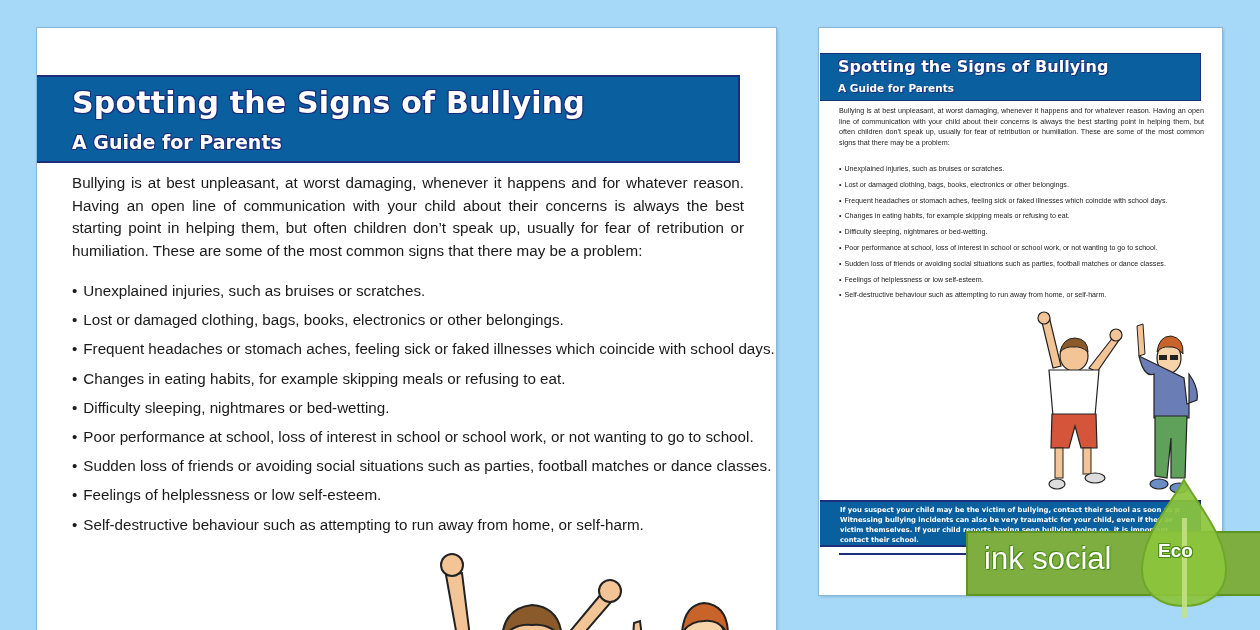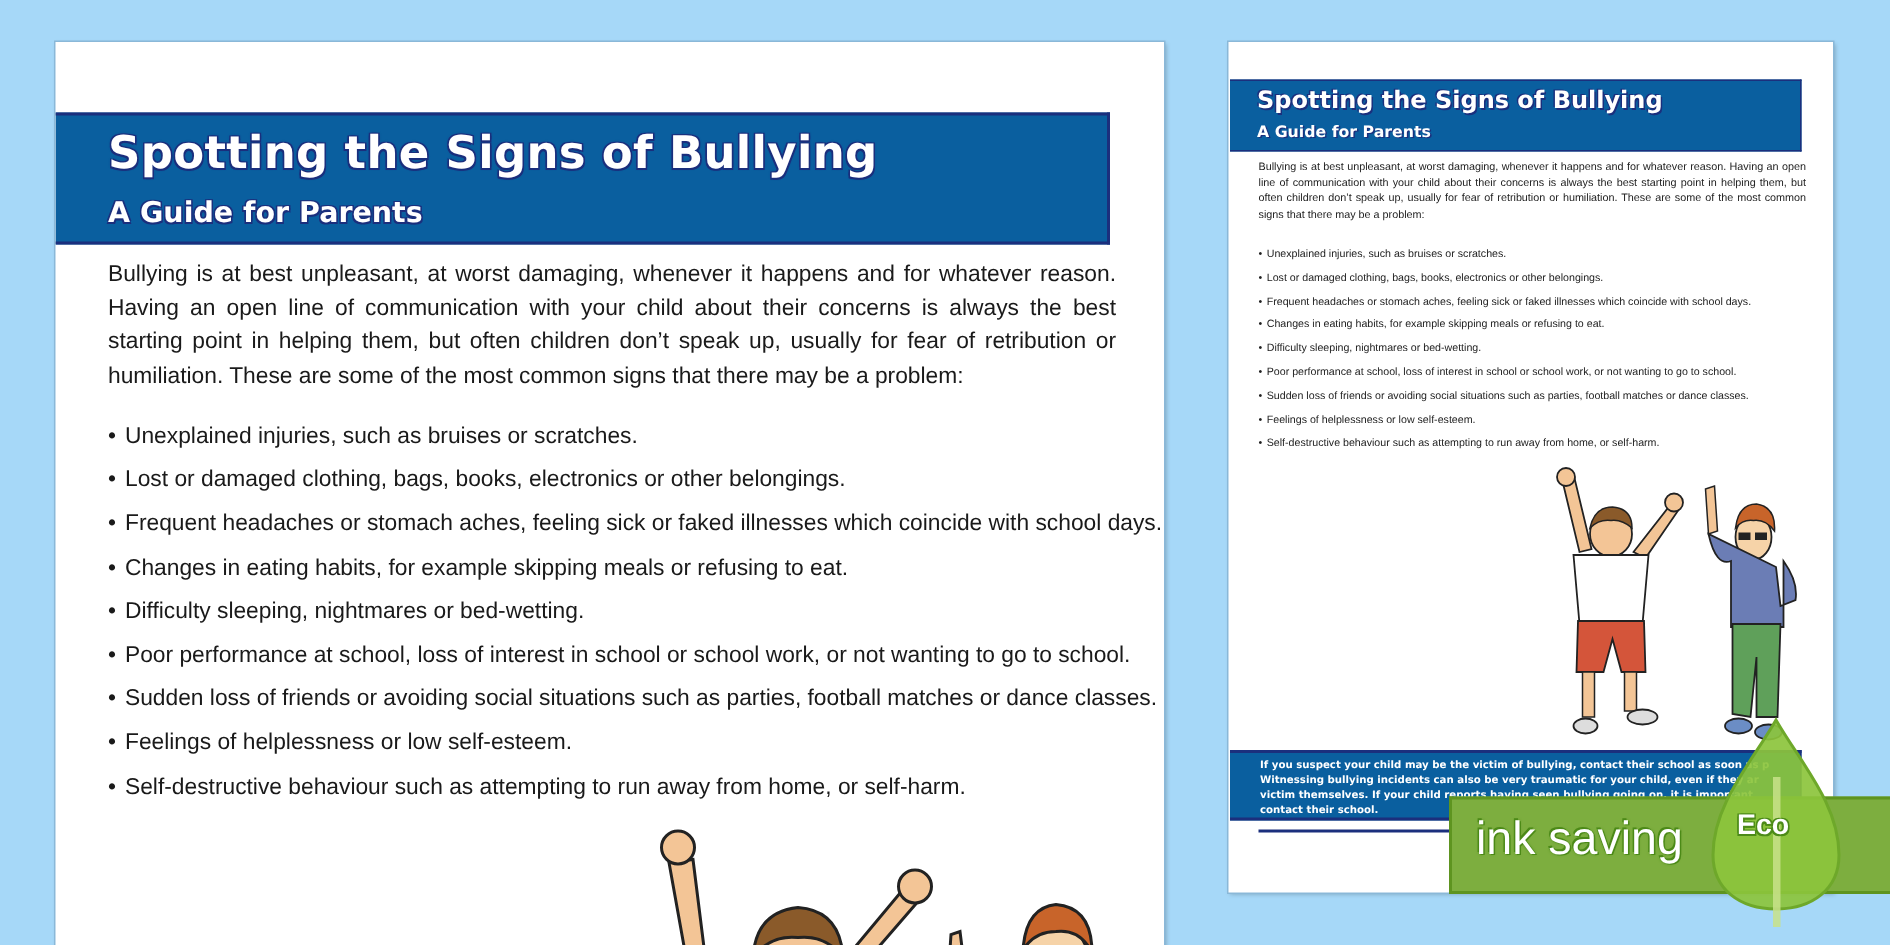--- a/index.html
+++ b/index.html
@@ -207,19 +207,19 @@
     <div>If you suspect your child may be the victim of bullying, contact their school as soon as p</div>
     <div>Witnessing bullying incidents can also be very traumatic for your child, even if they ar</div>
     <div>victim themselves. If your child reports having seen bullying going on, it is important</div>
     <div>contact their school.</div>
   </div>
   <div class="footer-rule"></div>
   <div class="twinkl-logo">twinkl</div>
 </div>
 
 <div class="eco-banner">
-  <span class="ink-text">ink saving</span>
+  <span class="ink-text">ink social</span>
 </div>
 <svg class="eco-leaf" viewBox="0 0 90 142">
   <path d="M44 2 C60 30 86 58 86 92 C86 115 68 128 44 128 C20 128 2 115 2 92 C2 58 28 30 44 2 Z" fill="#8cc43c" fill-opacity="0.92" stroke="#6ea82a" stroke-width="2"></path>
   <rect x="42" y="40" width="5" height="100" fill="#c8e28a" fill-opacity="0.85"></rect>
 </svg>
 <span class="eco-label">Eco</span>
 
 </body></html>

